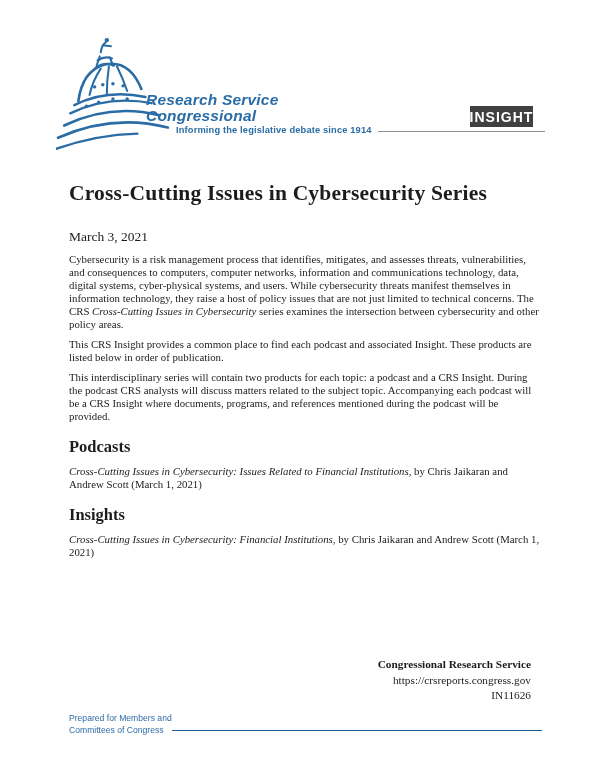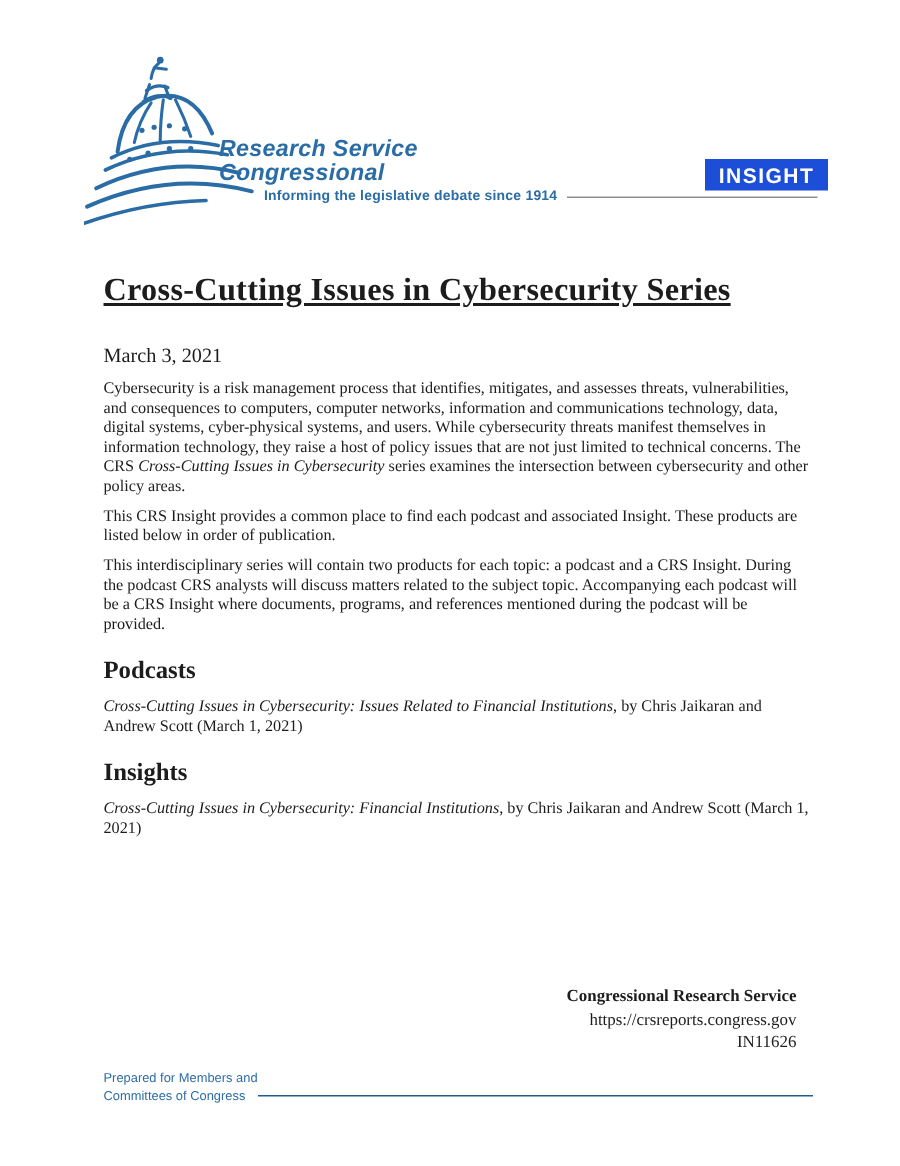--- a/index.html
+++ b/index.html
@@ -18,28 +18,28 @@
   .tagline-row {
     position:absolute; left:146px; top:125px; width:399px;
     display:flex; align-items:center;
   }
   .tagline {
     color:#2a6ca5; font-family:"Liberation Sans", sans-serif;
     font-weight:bold; font-size:9.3px; letter-spacing:0.15px; white-space:nowrap;padding-left:30px;
   }
   .tagline-rule { flex:1; margin-left:6px; margin-top:3px; border-top:1.5px solid #8f8f8f; height:0; }
   .badge {
-    position:absolute; left:470px; top:106px; width:82px; height:21px;
-    background:#1d4ed8; color:#ffffff; display:flex; align-items:center; justify-content:center;
+    position:absolute; left:470px; top:106px; width:63px; height:21px;
+    background:#404040; color:#ffffff; display:flex; align-items:center; justify-content:center;
     font-family:"Liberation Sans", sans-serif; font-weight:bold; font-size:14px; letter-spacing:1px;
   }
 
   
   .content { position:absolute; left:69px; top:180px; width:472px; }
-  .title { margin:0; font-size:21.5px; line-height:26px; font-weight:bold; letter-spacing:0.2px;text-decoration:underline; }
+  .title { margin:0; font-size:21.5px; line-height:26px; font-weight:bold; letter-spacing:0.2px; }
   .date  { margin-top:23px; font-size:13.5px; }
   .body-p { margin:6.5px 0 0 0; font-size:10.8px; line-height:13.1px; }
   .body-p.first { margin-top:8px; }
   .section-h { margin:14px 0 0 0; font-size:16.5px; line-height:20px; font-weight:bold; }
   .entry { margin:8px 0 0 0; font-size:10.8px; line-height:13.1px; }
   .it { font-style:italic; }
 
   
   .footer {
     position:absolute; left:69px; top:657px; width:462px; text-align:right;

